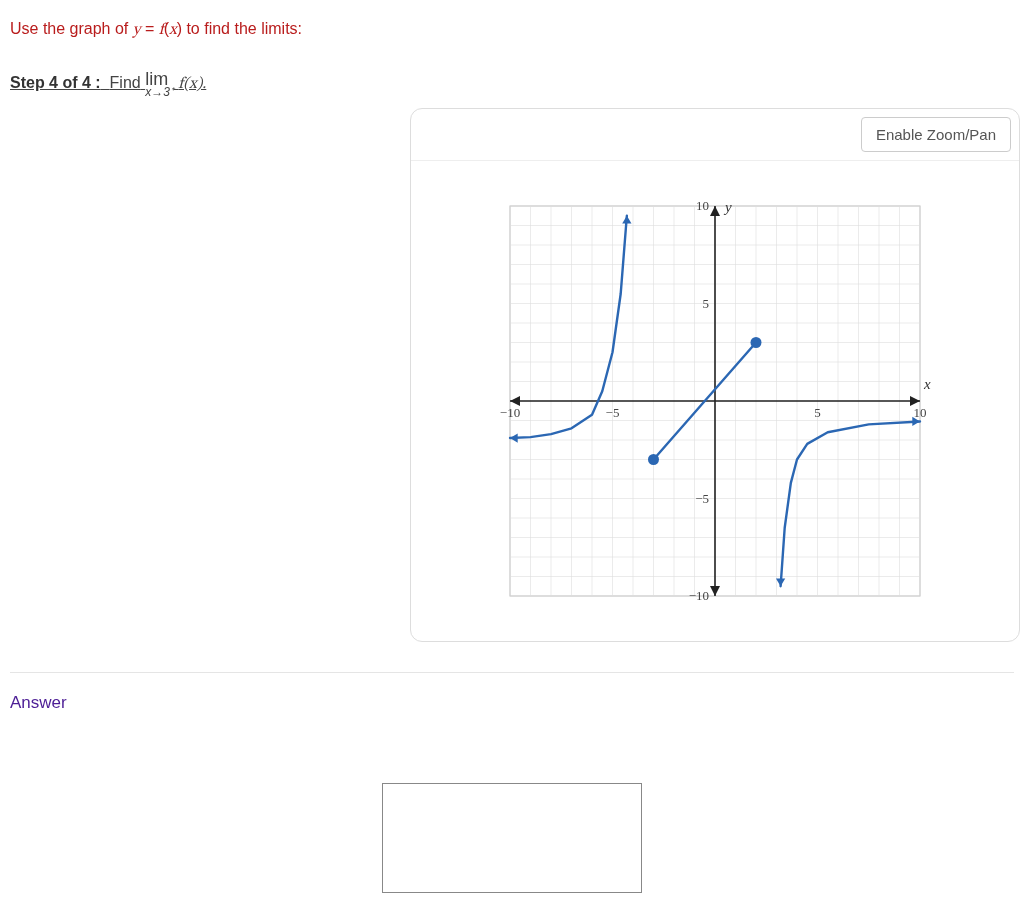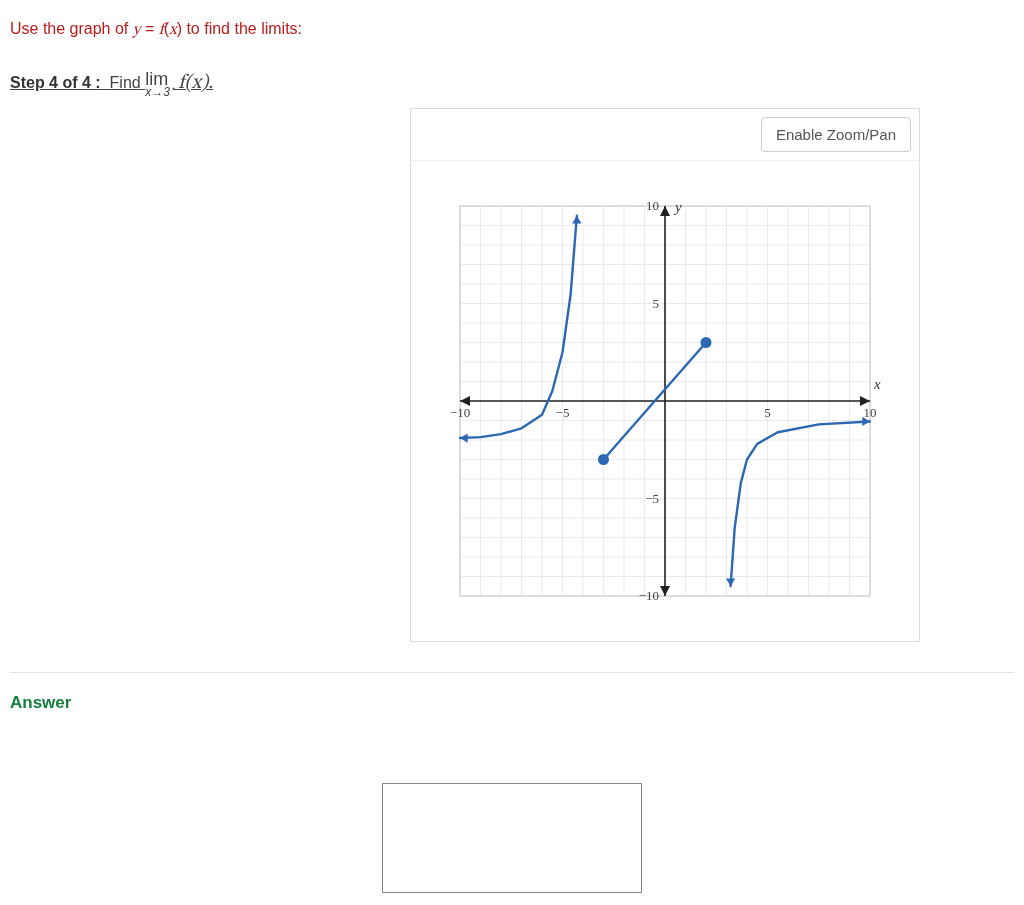--- a/index.html
+++ b/index.html
@@ -17,26 +17,26 @@
   .step-line {
     font-size: 16px;
     color: #444;
     text-decoration: underline;
   }
   .step-line .bold { font-weight: 700; color: #333; }
   .math { font-family: "Cambria Math", "STIX Two Math", "Times New Roman", serif; font-style: italic; }
   .limit-wrap { display: inline-block; vertical-align: middle; text-align: left; line-height: 1; }
   .limit-top { display: block; font-size: 18px; font-style: normal; }
   .limit-bot { display: block; font-size: 12px; font-style: italic; margin-top: -2px; }
-  .fx { font-size: 20px; }
+  .fx { font-size: 16px; }
   
   .graph-panel {
     border: 1px solid #ddd;
-    border-radius: 0;
-    width: 510px;
+    border-radius: 12px;
+    width: 610px;
     margin-left: 400px;
     margin-top: 10px;
     background: #fff;
   }
   .graph-toolbar {
     display: flex;
     justify-content: flex-end;
     padding: 8px;
     border-bottom: 1px solid #eee;
   }
@@ -54,23 +54,23 @@
     display: flex;
     justify-content: center;
   }
   
   hr.divider {
     border: none;
     border-top: 1px solid #e5e5e5;
     margin: 30px 0 20px 0;
   }
   .answer-heading {
-    font-weight: 700;
+    font-weight: 400;
     font-size: 17px;
-    color: #15803d;
+    color: #4c1d95;
   }
   .answer-box-row {
     display: flex;
     justify-content: center;
     margin-top: 70px;
   }
   .answer-box {
     width: 260px;
     height: 110px;
     border: 1px solid #888;

